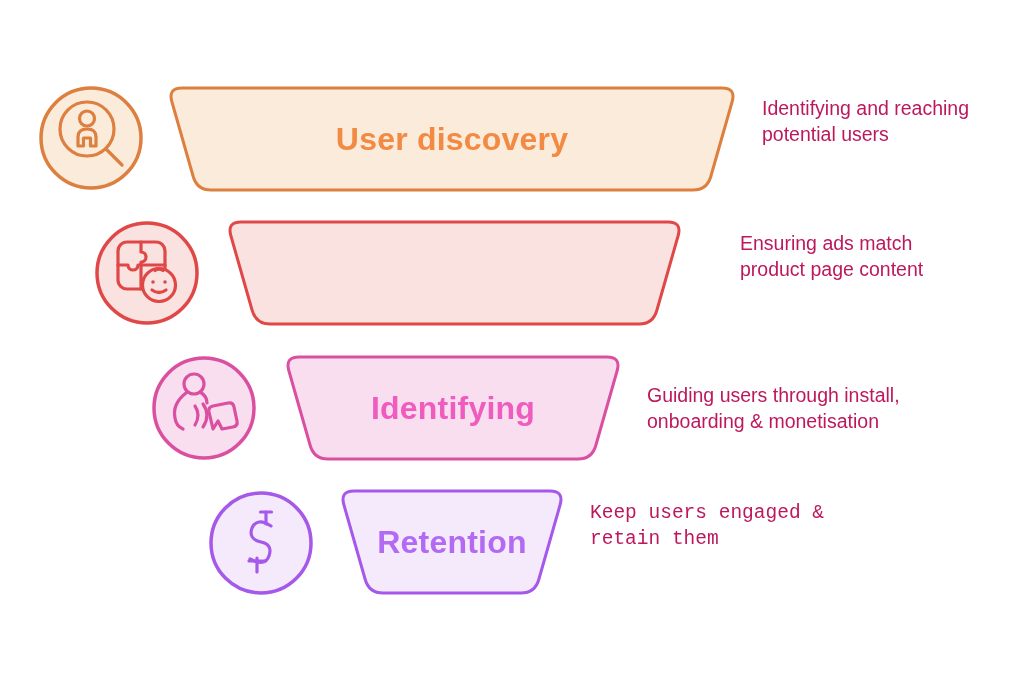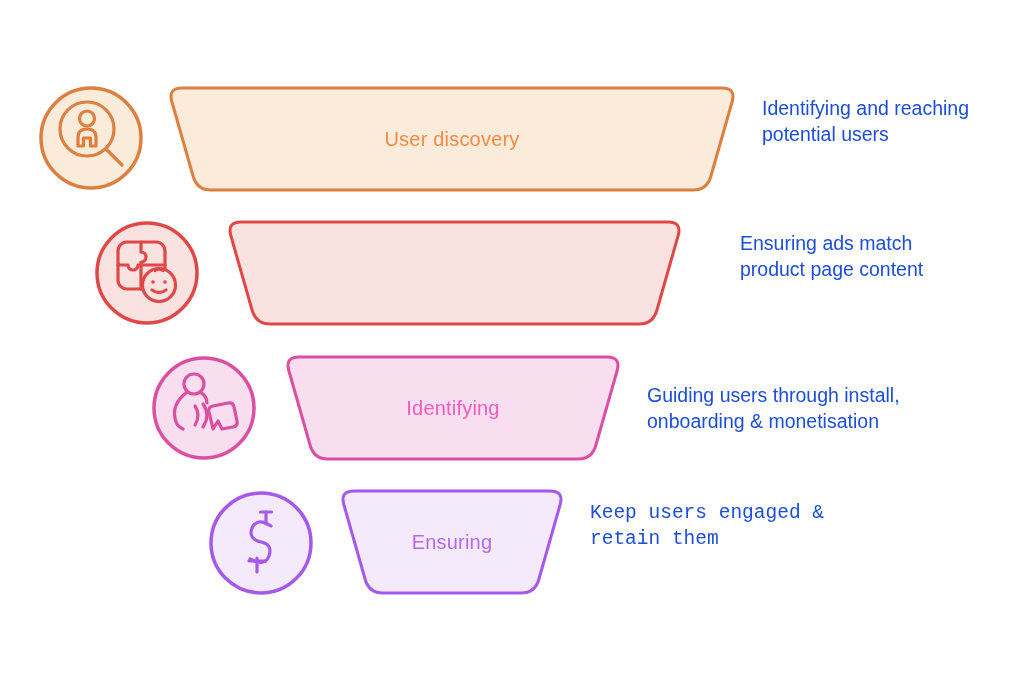--- a/index.html
+++ b/index.html
@@ -14,25 +14,25 @@
   .badge{position:absolute;width:108px;height:108px;}
   .badge .outline{stroke:var(--stroke);fill:var(--fill);stroke-width:3.5;}
   .badge .ln{stroke:var(--stroke);fill:none;stroke-width:3.2;stroke-linecap:round;stroke-linejoin:round;}
   .badge .fill-ln{stroke:var(--stroke);fill:var(--fill);stroke-width:3.2;stroke-linecap:round;stroke-linejoin:round;}
   .badge .dot{fill:var(--stroke);stroke:none;}
   .band{position:absolute;}
   .band path{fill:var(--fill);stroke:var(--stroke);stroke-width:3;stroke-linejoin:round;}
   .band-label{
     position:absolute;display:flex;align-items:center;justify-content:center;
     color:var(--label-color);
-    font-size:20px;font-weight:400;letter-spacing:.2px;
+    font-size:32px;font-weight:700;letter-spacing:.2px;
   }
   .desc{
     position:absolute;
-    color:#1d4ed8;
+    color:#be185d;
     font-size:19.5px;line-height:26px;font-weight:500;
     white-space:pre-line;
   }
 </style>
 </head>
 <body>
 
 <div class="canvas" style="background: rgb(255, 255, 255);">
 
   <div class="row" style="--stroke: #dd7f3e; --fill: #fbebdb; --label-color: #f28a43;">
@@ -94,18 +94,18 @@
       <circle class="outline" cx="54" cy="54" r="50"></circle>
       <path class="ln" d="M64,37 Q50,28 45,39 Q41,50 54,53 Q66,55.5 62,67 Q58,78 43,70"></path>
       <path class="ln" d="M59,23 L59,35"></path>
       <path class="ln" d="M53.5,23 L64.5,23"></path>
       <path class="ln" d="M50,69 L50,83"></path>
       <path class="ln" d="M42,72 L58,72"></path>
     </svg>
     <svg class="band" style="left:337px;top:488px;" width="230" height="108" viewBox="-3 -3 230 108">
       <path d="M14,0 L210,0 Q224,0 220.2,13.5 L198.8,88.5 Q195,102 181,102 L43,102 Q29,102 25.2,88.5 L3.8,13.5 Q0,0 14,0 Z"></path>
     </svg>
-    <div class="band-label" style="left:337px;top:488px;width:230px;height:108px;">Ensuring</div>
+    <div class="band-label" style="left:337px;top:488px;width:230px;height:108px;">Retention</div>
     <div class="desc" style="left:590px;top:500px;width:280px;font-family:Liberation Mono, monospace;">Keep users engaged &amp;
 retain them</div>
   </div>
 
 </div>
 
 </body></html>

